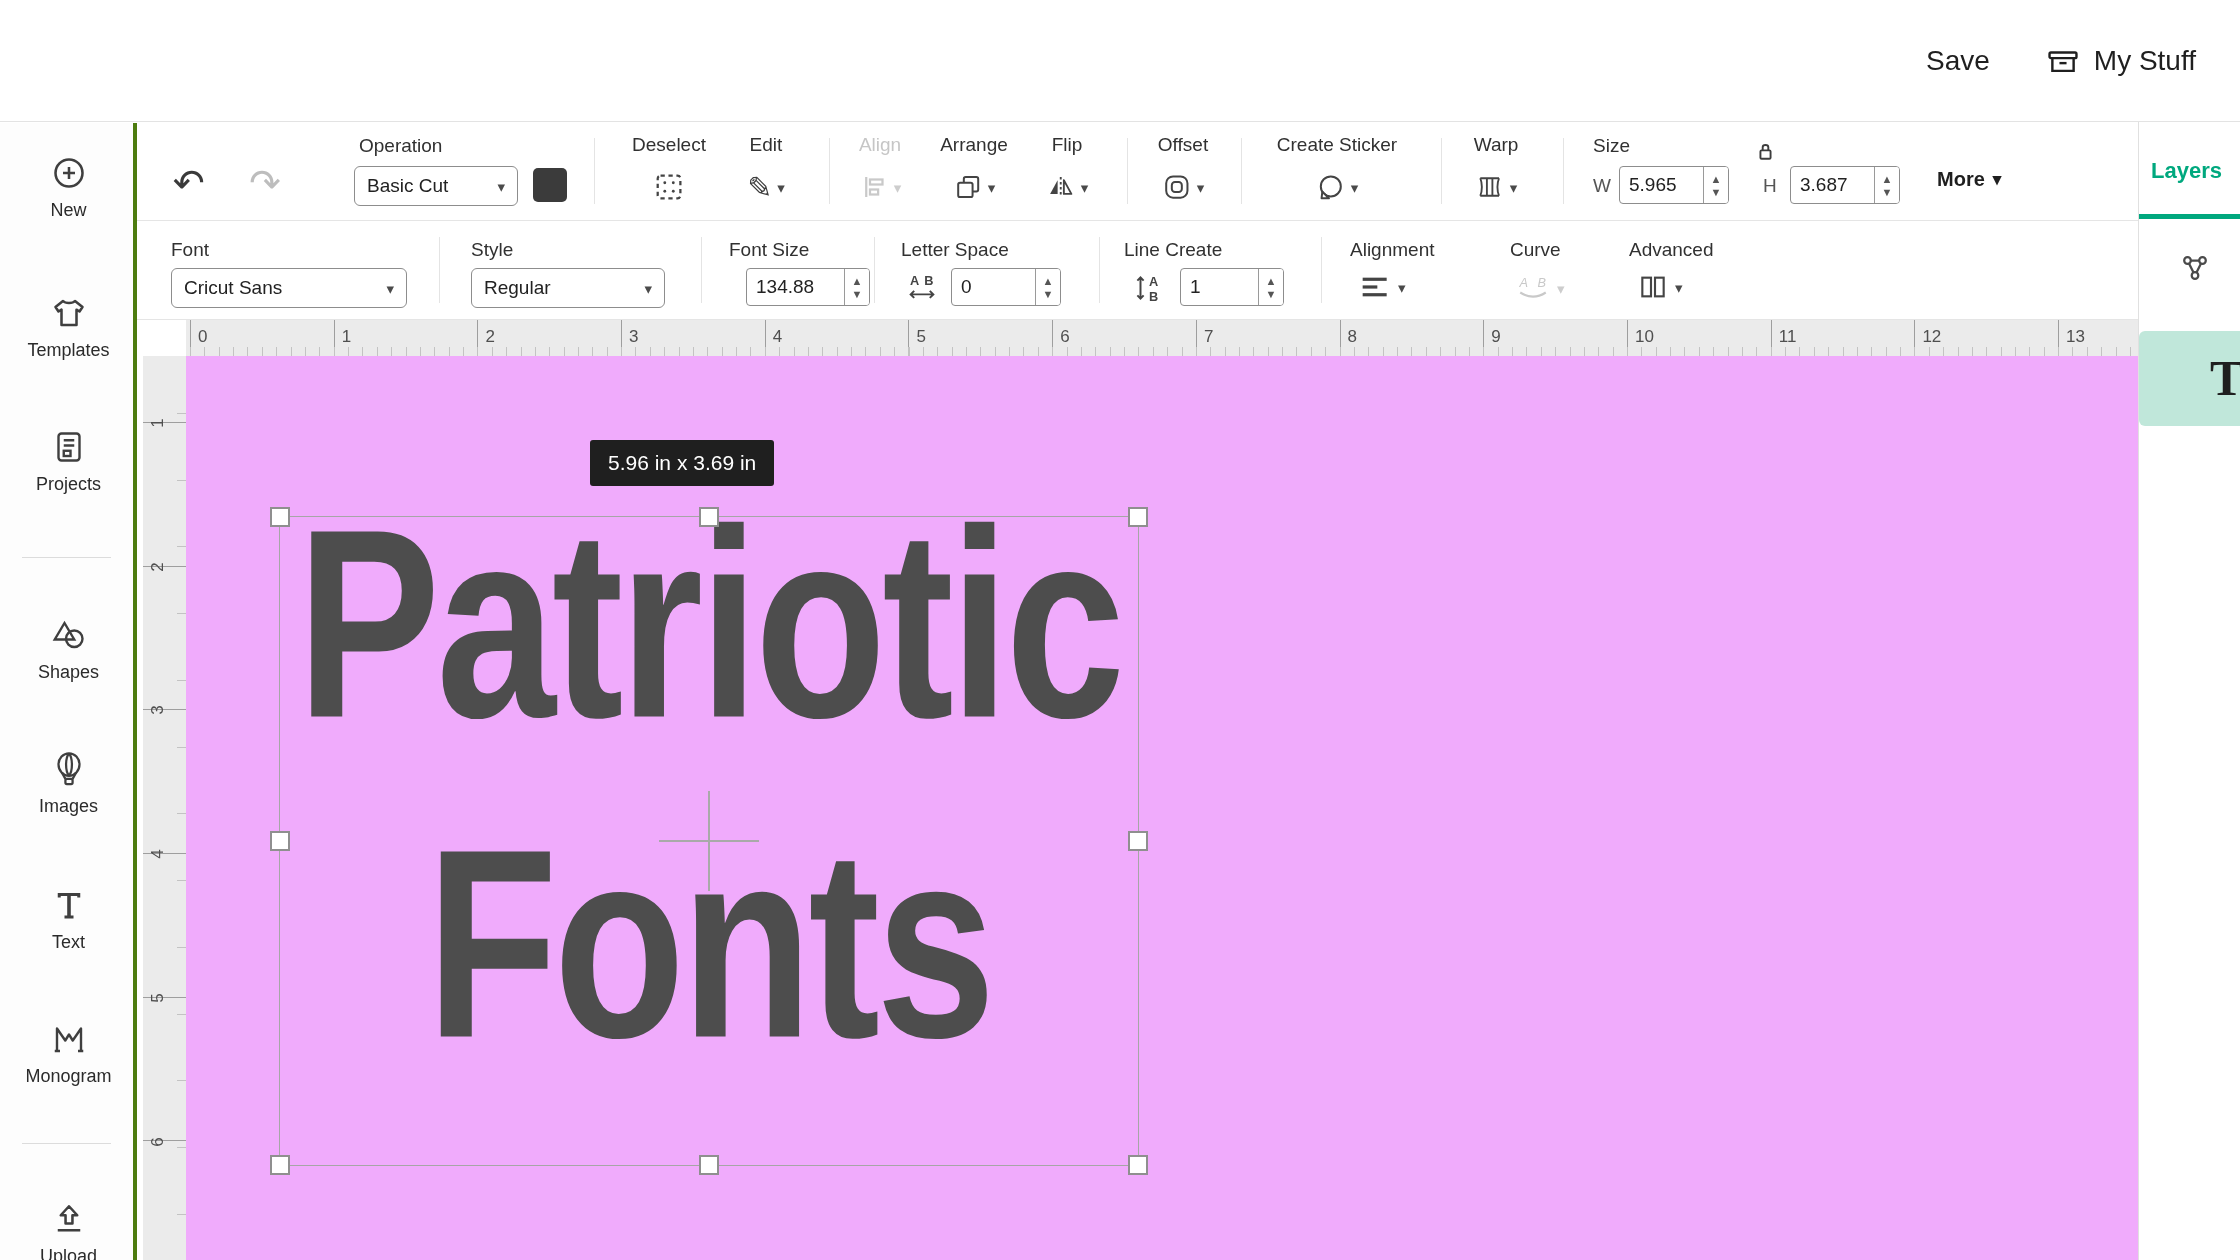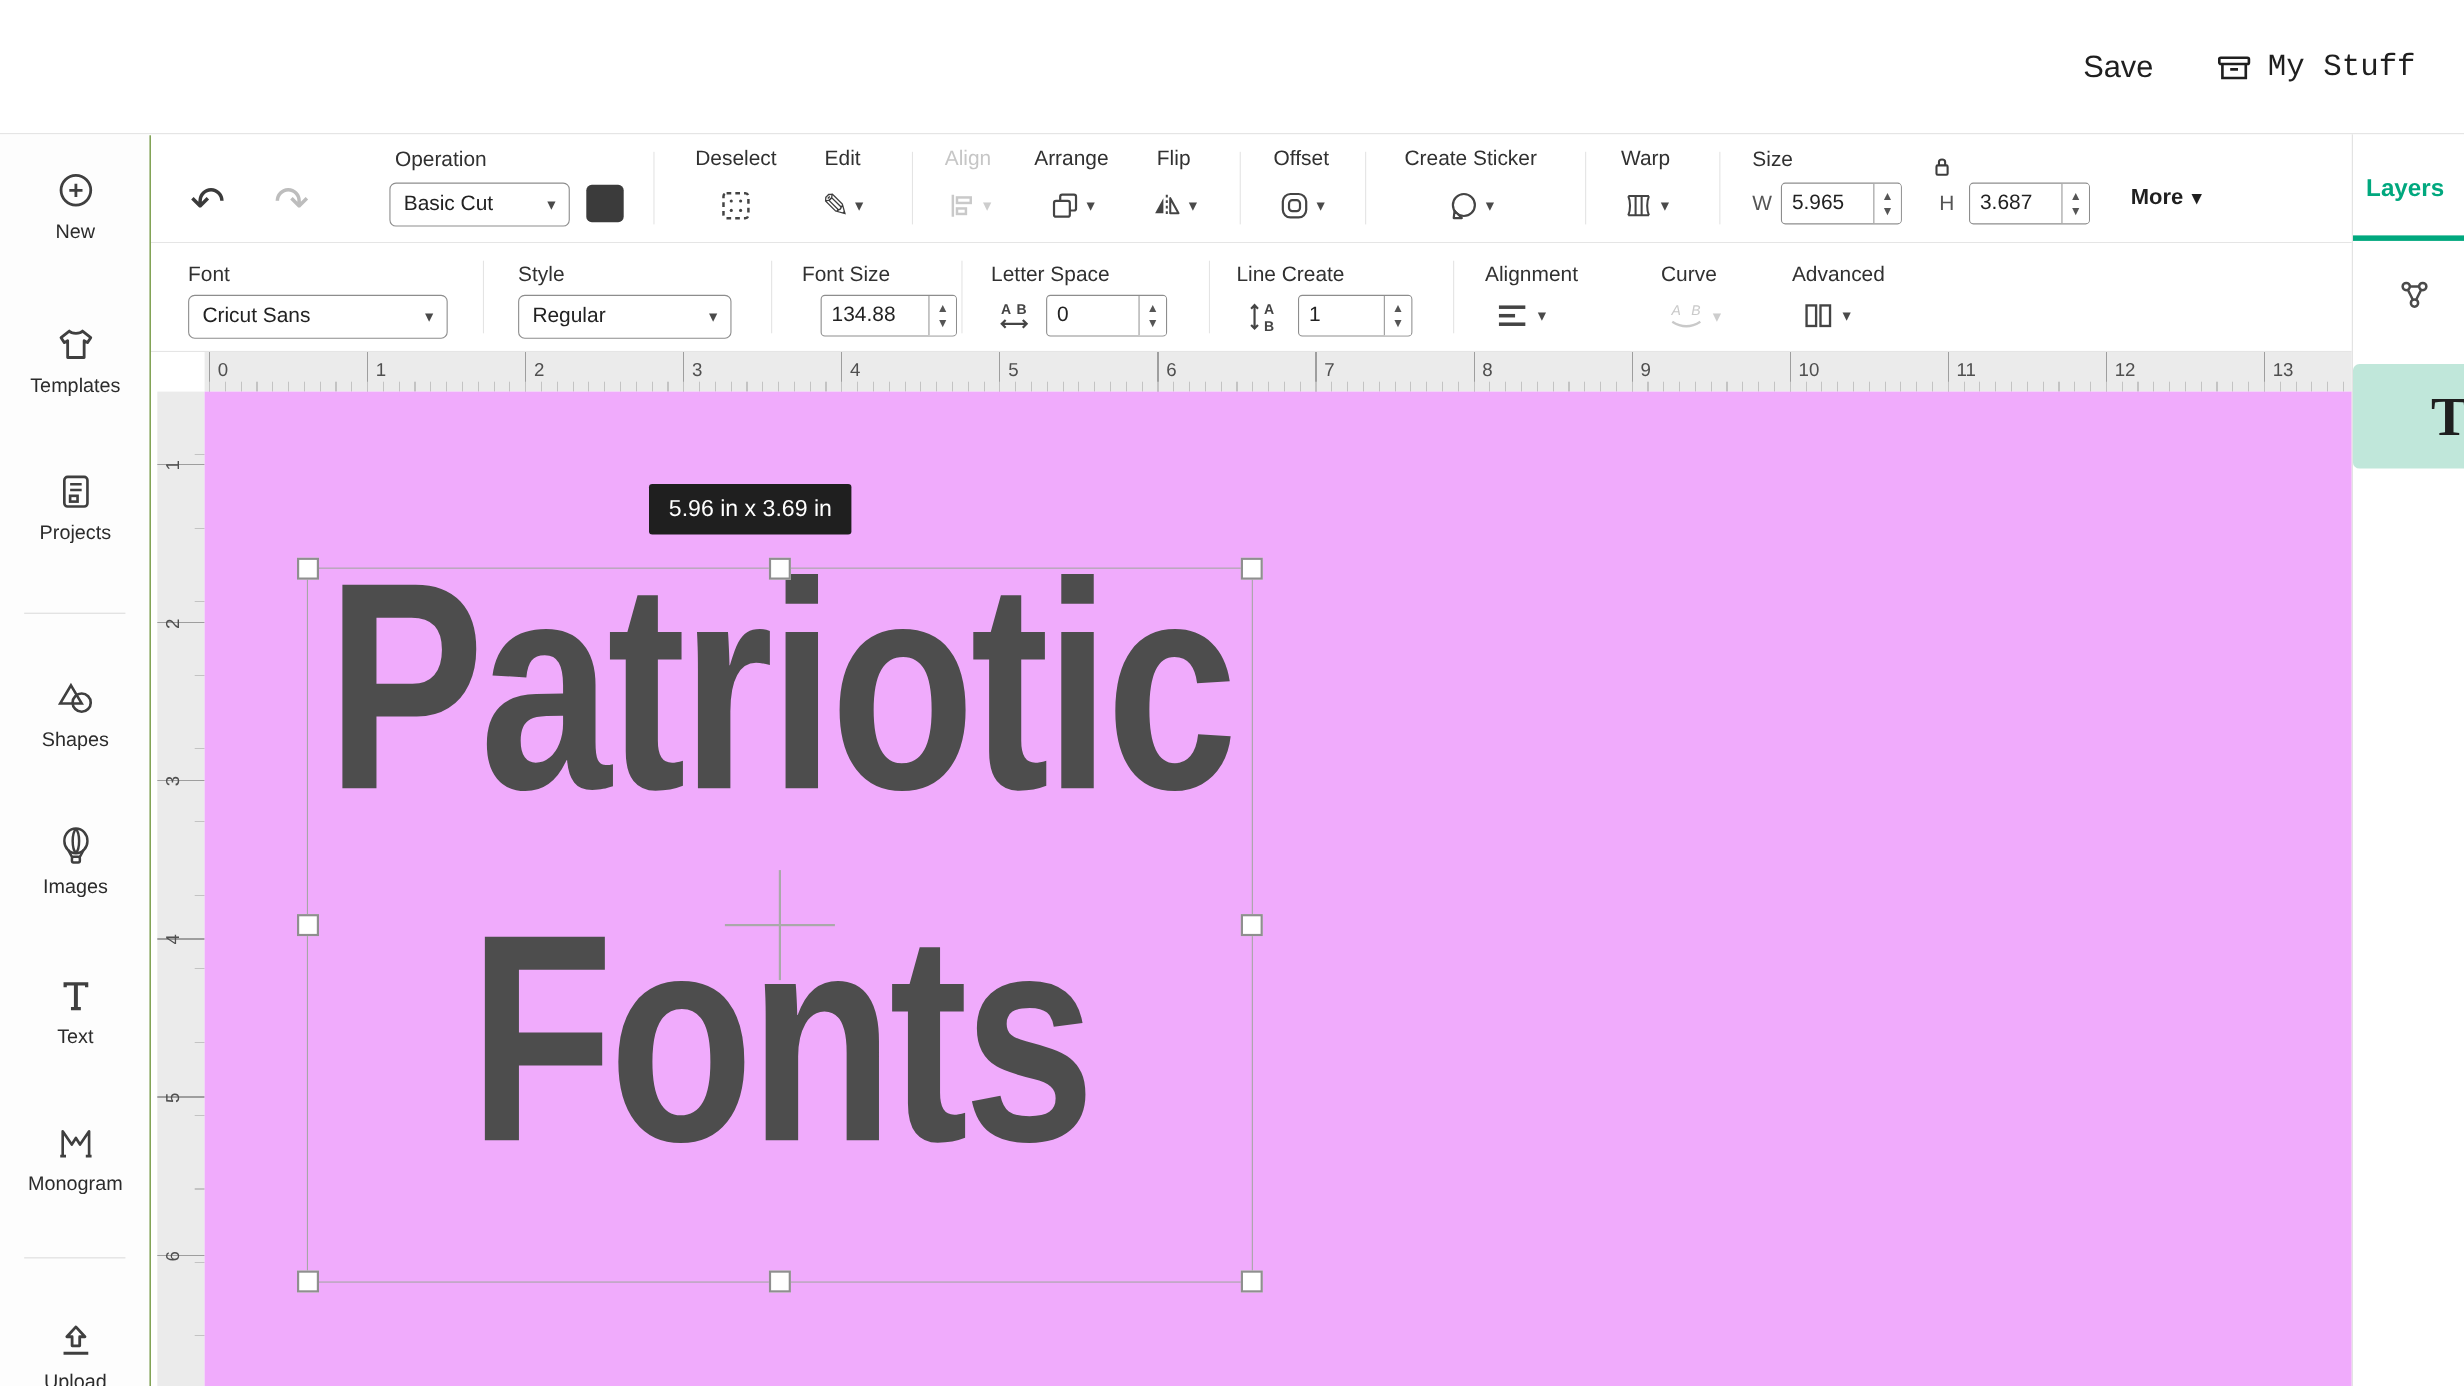--- a/index.html
+++ b/index.html
@@ -7,25 +7,25 @@
               font-family:"Liberation Sans", sans-serif; color:#2e2e2e; position:relative; }
 
   
   .app-header { position:absolute; top:0; left:0; right:0; height:122px; background:#fff;
                 border-bottom:1px solid #e3e3e3; z-index:30; }
   .proj-title { position:absolute; left:50px; top:34px; font-size:38px; font-weight:700; color:#111; }
   .header-right { position:absolute; right:44px; top:0; height:122px; display:flex; align-items:center; gap:56px; }
   .save-btn { background:none; border:none; font-size:28px; color:#1f1f1f; cursor:pointer;
               font-family:"Liberation Sans", sans-serif; }
   .mystuff-btn { background:none; border:none; display:flex; align-items:center; gap:14px;
-                 font-size:28px; color:#1f1f1f; cursor:pointer; font-family:Liberation Mono, monospace; }
+                 font-size:28px; color:#1f1f1f; cursor:pointer; font-family:Liberation Sans, sans-serif; }
 
   
   .sidebar { position:absolute; left:0; top:123px; bottom:0; width:137px; background:#fdfdfd;
-             border-right:1px solid #4d7c0f; z-index:20;text-align:center; }
+             border-right:4px solid #4d7c0f; z-index:20;text-align:center; }
   .nav-item { position:absolute; left:0; width:137px; display:flex; flex-direction:column;
               align-items:center; gap:9px; cursor:pointer; }
   .nav-item .nlabel { font-size:18px; color:#2b2b2b; }
   .side-div { position:absolute; left:22px; right:22px; height:1px; background:#dcdcdc; }
 
   
   .row1 { position:absolute; left:137px; right:102px; top:122px; height:99px; background:#fff;
           border-bottom:1px solid #e5e5e5; z-index:10; }
   .row2 { position:absolute; left:137px; right:102px; top:221px; height:99px; background:#fff;
           border-bottom:1px solid #e5e5e5; z-index:10; }

